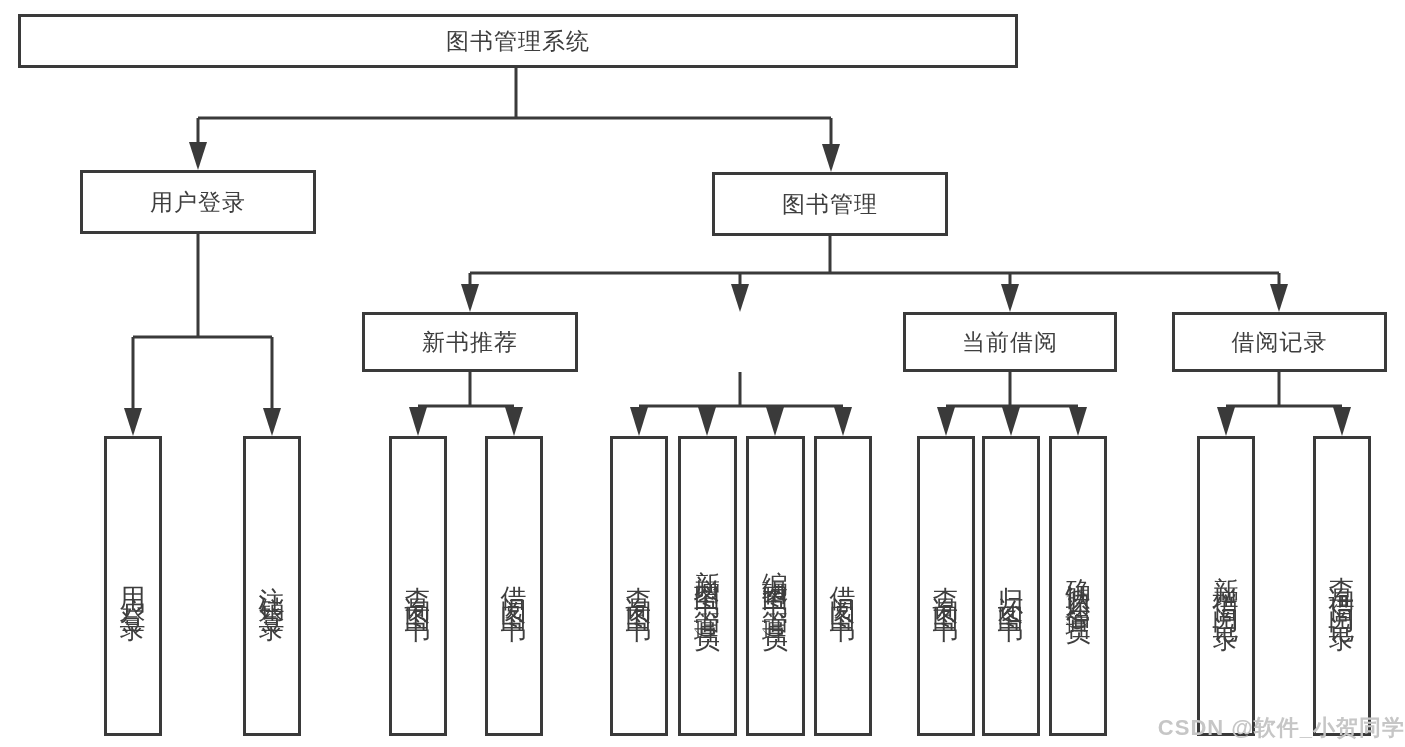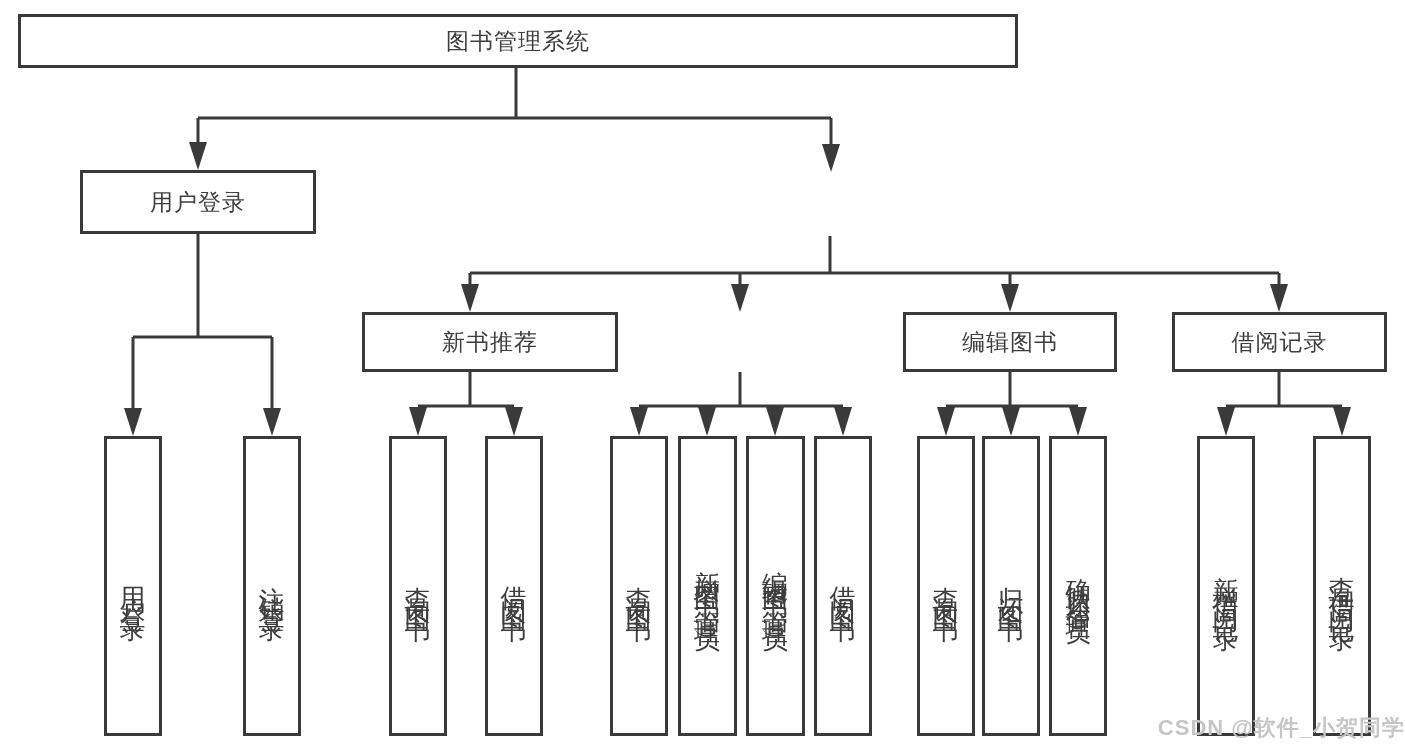--- a/index.html
+++ b/index.html
@@ -85,23 +85,24 @@
     <g>
       <path class="edge" d="M1279 372 V406 M1226 406 H1342"></path>
       <polygon class="arrow" points="1217,407 1235,407 1226,436"></polygon>
       <polygon class="arrow" points="1333,407 1351,407 1342,436"></polygon>
     </g>
   </svg>
 
   <div class="node" style="left:18px;top:14px;width:1000px;height:54px">图书管理系统</div>
 
   <div class="node" style="left:80px;top:170px;width:236px;height:64px">用户登录</div>
+  <div class="node" style="left:712px;top:172px;width:236px;height:64px">图书管理</div>
 
-  <div class="node" style="left:362px;top:312px;width:256px;height:60px">新书推荐</div>
-  <div class="node" style="left:903px;top:312px;width:214px;height:60px">编辑图书</div>
+  <div class="node" style="left:362px;top:312px;width:216px;height:60px">新书推荐</div>
+  <div class="node" style="left:903px;top:312px;width:214px;height:60px">当前借阅</div>
   <div class="node" style="left:1172px;top:312px;width:215px;height:60px">借阅记录</div>
 
   <div class="node leaf" style="left:104px;top:436px;width:58px;height:300px">用户登录</div>
   <div class="node leaf" style="left:243px;top:436px;width:58px;height:300px">注销登录</div>
 
   <div class="node leaf" style="left:389px;top:436px;width:58px;height:300px">查询图书</div>
   <div class="node leaf" style="left:485px;top:436px;width:58px;height:300px">借阅图书</div>
 
   <div class="node leaf" style="left:610px;top:436px;width:58px;height:300px">查询图书</div>
   <div class="node leaf semi" style="left:678px;top:436px;width:59px;height:300px">新增图书（管理员）</div>

